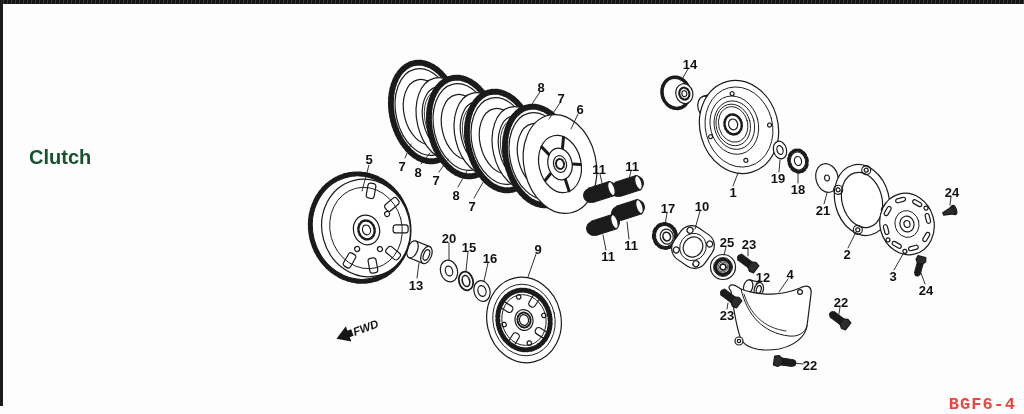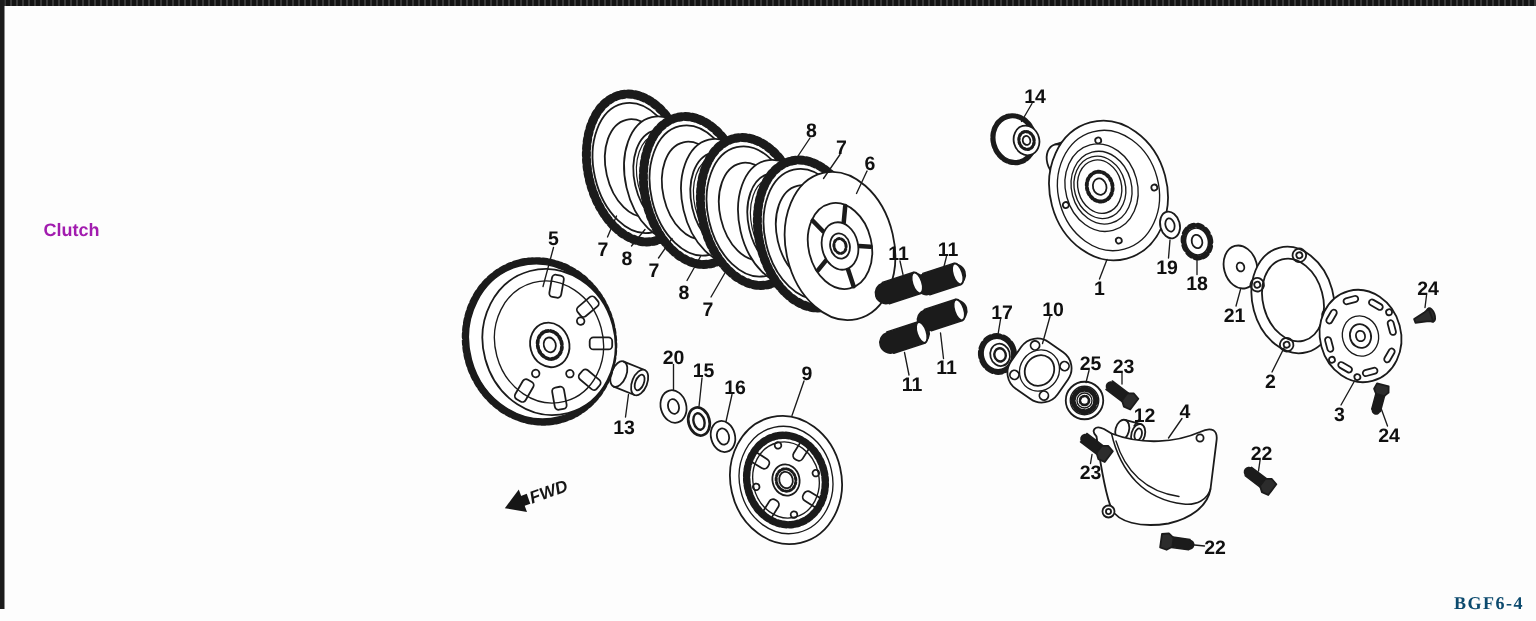--- a/index.html
+++ b/index.html
@@ -3,23 +3,23 @@
 <meta charset="utf-8">
 <style>
   html,body{margin:0;padding:0;background:#e9e9e9;}
   .frame{position:relative;width:1024px;height:414px;background:#fdfdfd;overflow:hidden;
          font-family:"Liberation Sans",sans-serif;color:#161616;}
   .topbar{position:absolute;left:0;top:0;width:1024px;height:4px;
           background:repeating-linear-gradient(90deg,#141414 0 3px,#3a3a3a 3px 4px);}
   .leftbar{position:absolute;left:0;top:0;width:3px;height:406px;background:#1c1c1c;}
   .section-code{position:absolute;left:93px;top:101px;font-size:23px;font-weight:bold;
                 letter-spacing:3px;color:#111;}
-  .section-title{position:absolute;left:29px;top:146px;font-size:12px;font-weight:bold;color:#a21caf;}
-  .doc-code{position:absolute;right:8px;top:395px;font-family:Liberation Serif, serif;
-            font-size:12px;font-weight:bold;letter-spacing:1px;color:#0c4a6e;}
+  .section-title{position:absolute;left:29px;top:146px;font-size:20px;font-weight:bold;color:#14532d;}
+  .doc-code{position:absolute;right:8px;top:395px;font-family:Liberation Mono, monospace;
+            font-size:17px;font-weight:bold;letter-spacing:1px;color:#ef4444;}
   svg.diagram{position:absolute;left:0;top:0;}
   svg text{font-family:"Liberation Sans",sans-serif;}
   [data-name="leader-line"]{stroke:#1b1b1b;stroke-width:.9;}
   [data-name^="part-callout"]{fill:#101010;font-size:13px;font-weight:bold;}
 </style>
 </head>
 <body>
 
 <div class="frame" data-name="parts-fiche-page">
   <div class="topbar" data-name="film-edge-top"></div>

